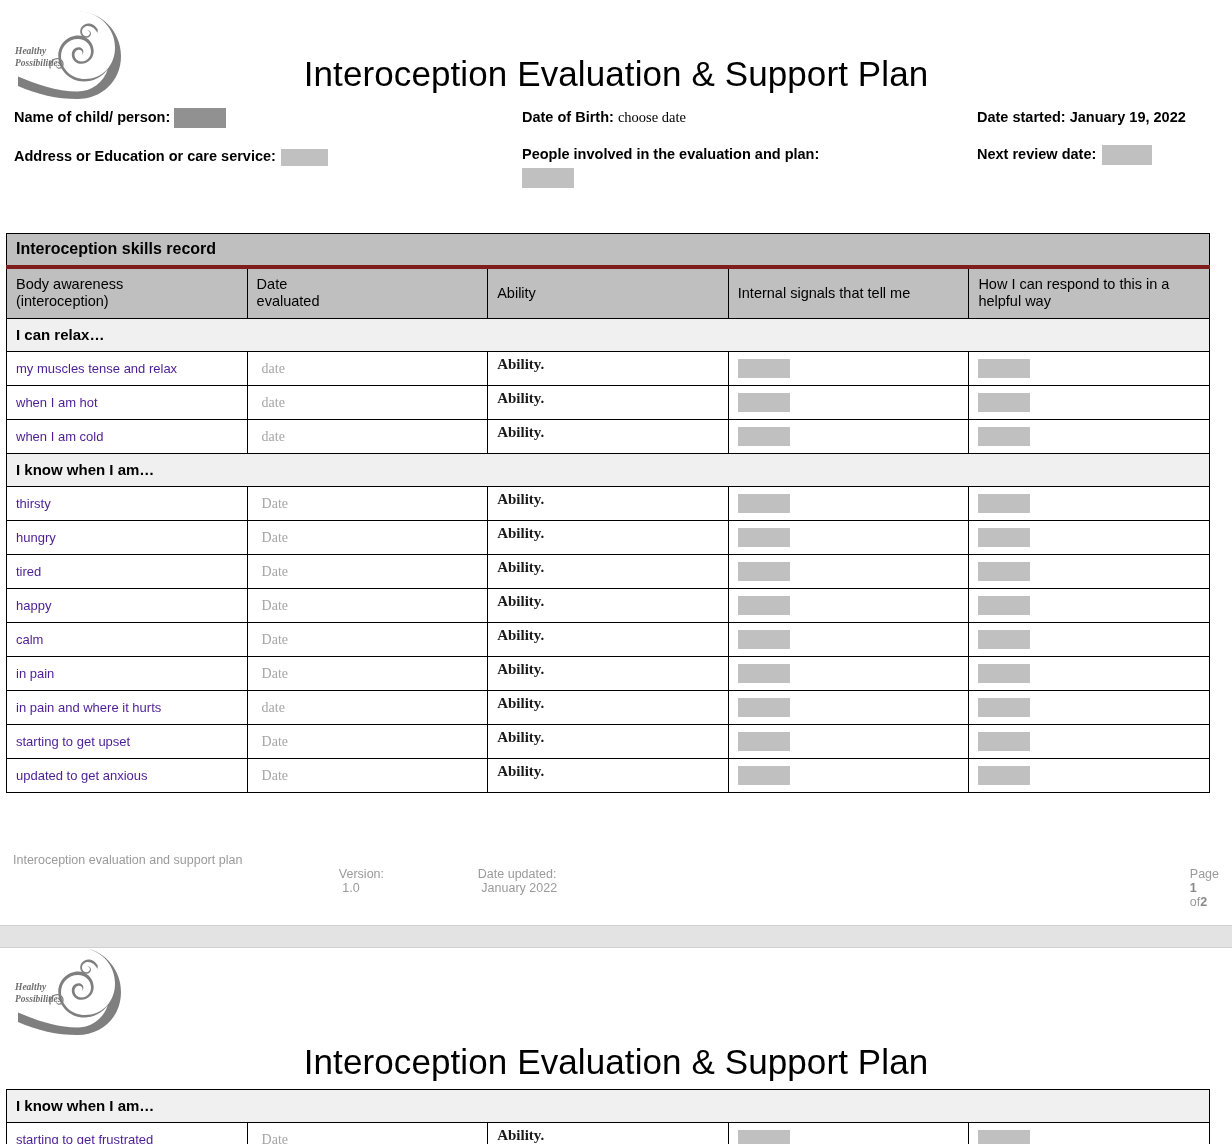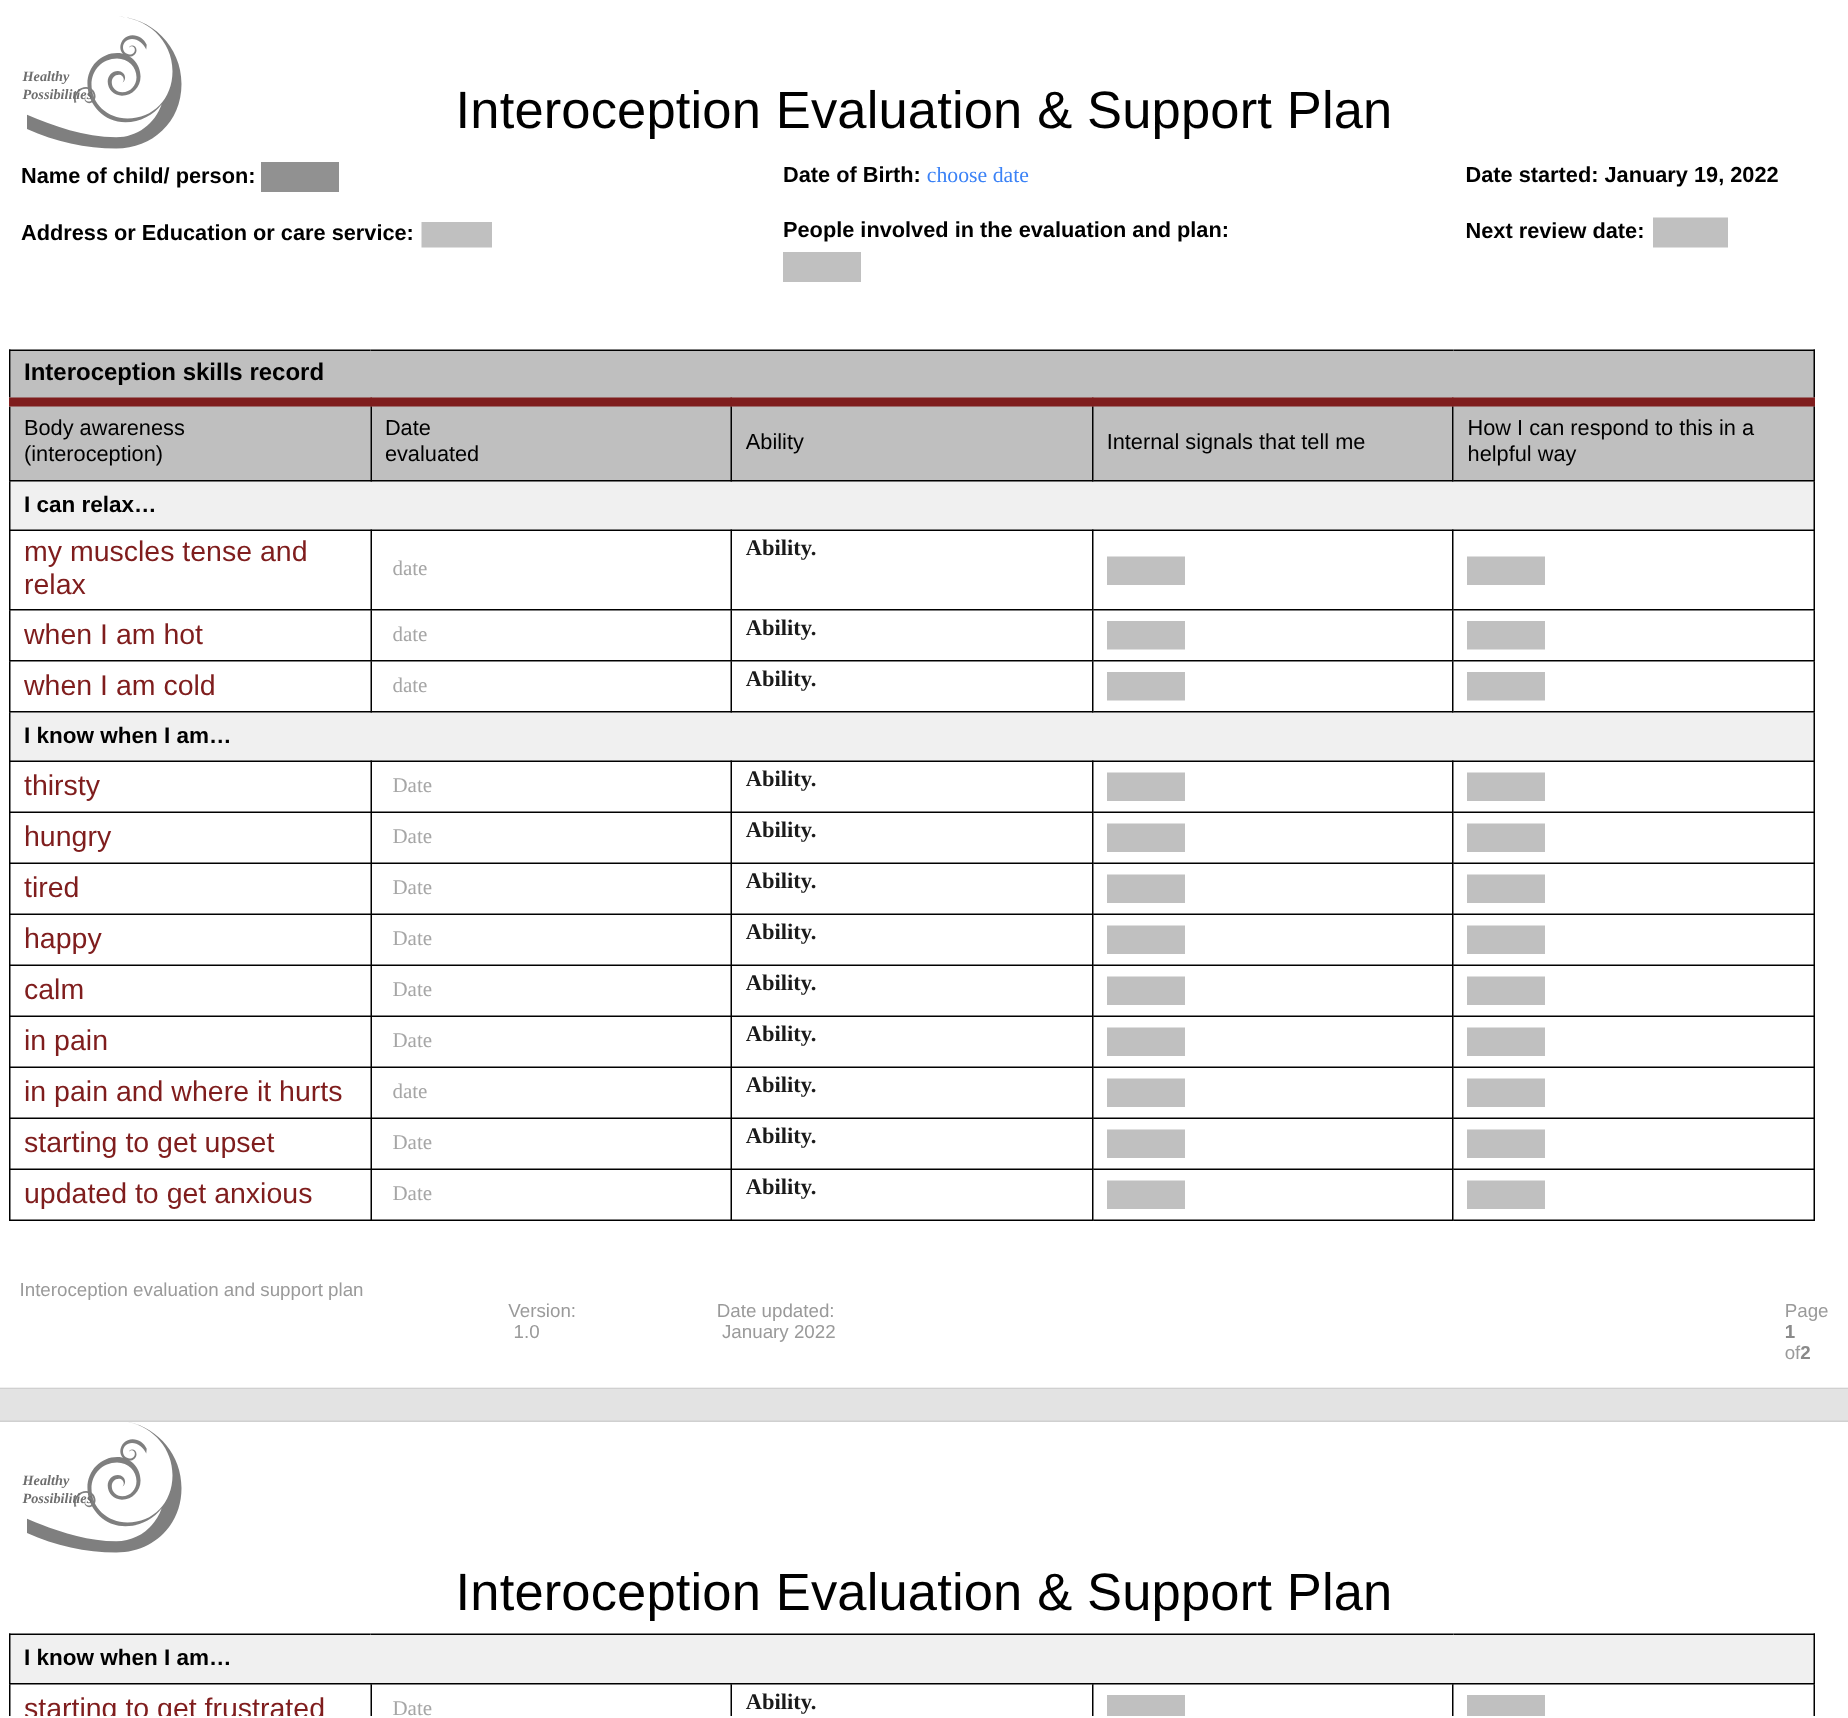--- a/index.html
+++ b/index.html
@@ -71,21 +71,21 @@
     white-space: nowrap;
     margin-bottom: 19px;
   }
   .meta-line.wrap { white-space: normal; }
   .meta-label { font-weight: bold; }
   .meta-value-plain { font-weight: bold; }
   .placeholder-serif {
     font-family: "Liberation Serif", serif;
     font-weight: normal;
     font-size: 14.5px;
-    color: #3b82f6;
+    color: #000000;
   }
   .redact {
     display: inline-block;
     vertical-align: middle;
     background: #c0c0c0;
     height: 17px;
   }
   .redact-dark { background: #919191; }
   .redact-name { width: 52px; height: 20px; margin-left: 4px; }
   .redact-addr { width: 47px; margin-left: 5px; }
@@ -105,44 +105,44 @@
     border: 1px solid #000;
     padding: 0;
     vertical-align: middle;
     text-align: left;
   }
   .band-title td {
     background: #bfbfbf;
     font-size: 16px;
     font-weight: bold;
     padding: 6px 9px 7px 9px;
-    border-bottom: 6px solid #7f1d1d;
+    border-bottom: 4px solid #7f1d1d;
   }
   .col-head td {
     background: #bfbfbf;
     font-size: 14.5px;
     font-weight: normal;
     padding: 7px 9px 8px 9px;
     line-height: 17px;
   }
   .section-band td {
     background: #f0f0f0;
     font-size: 15px;
     font-weight: bold;
     padding: 7px 9px 8px 9px;
   }
   .data-row td {
     background: #ffffff;
     height: 34px;
     padding: 4px 9px;
   }
   .cell-skill {
-    font-size: 19px;
+    font-size: 13px;
     font-weight: normal;
-    color: #7f1d1d;
+    color: #4c1d95;
   }
   .cell-date {
     font-family: "Liberation Serif", serif;
     font-size: 14px;
     color: #a6a6a6;
     padding-left: 14px !important;
   }
   .cell-ability {
     font-family: "Liberation Serif", serif;
     font-size: 15px;

